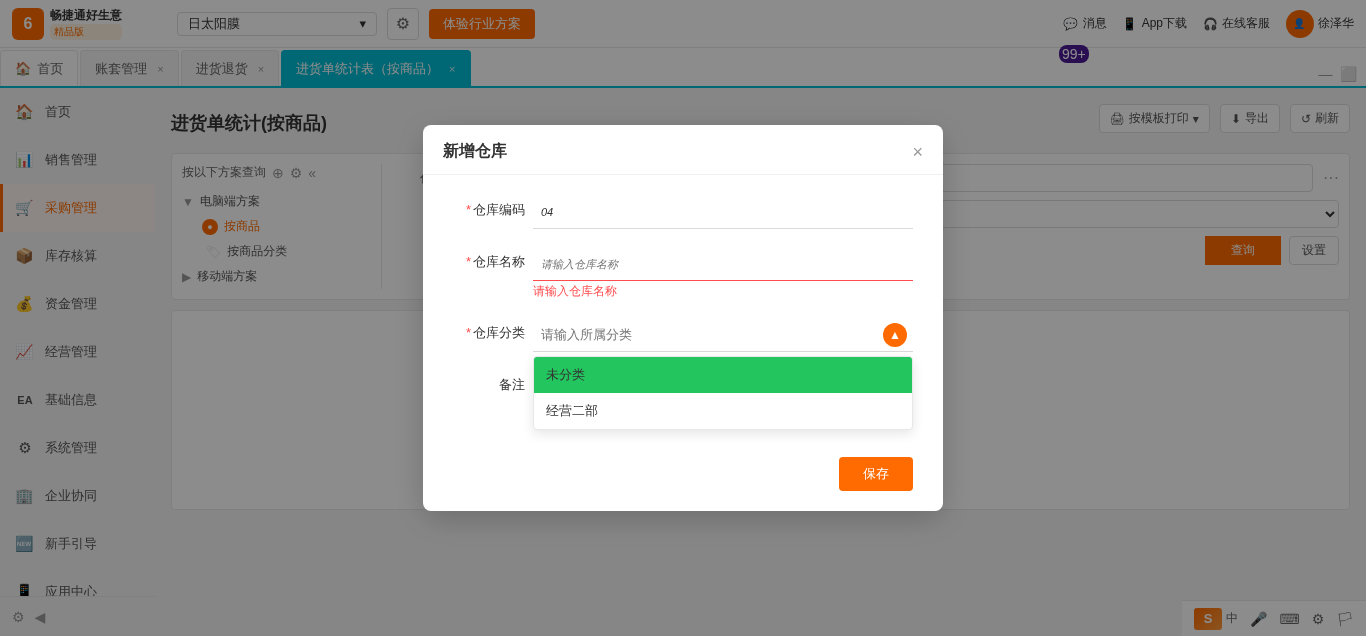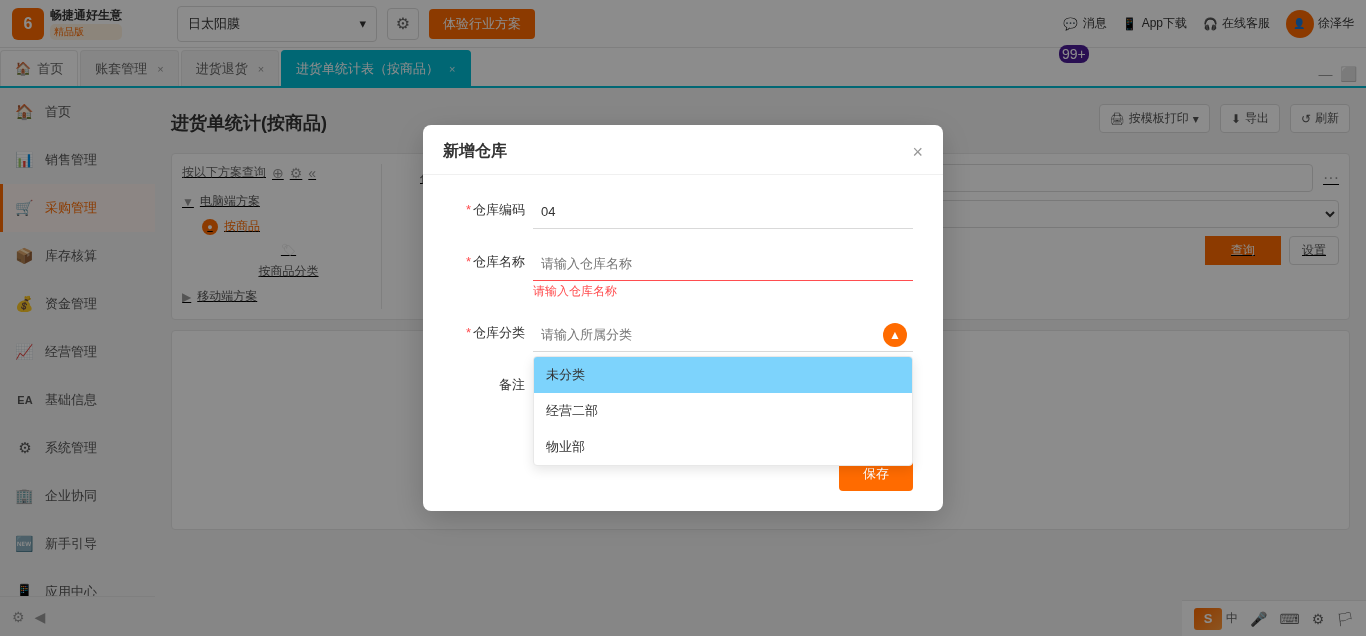--- a/index.html
+++ b/index.html
@@ -24,21 +24,21 @@
     .logo-icon {
       width: 32px; height: 32px;
       background: #ff6b00;
       border-radius: 6px;
       display: flex; align-items: center; justify-content: center;
       color: #fff; font-weight: bold; font-size: 16px;
     }
     .logo-badge { font-size: 10px; color: #ff6b00; background: #fff3e0; padding: 1px 4px; border-radius: 5px; }
     .store-selector {
       flex: 0 0 200px;
-      height: 36px;
+      height: 24px;
       border: 1px solid #ddd;
       border-radius: 4px;
       display: flex; align-items: center;
       padding: 0 10px;
       cursor: pointer;
       color: #333;
       justify-content: space-between;
     }
     .gear-btn {
       width: 32px; height: 32px;
@@ -179,21 +179,20 @@
       font-size: 12px;
       background: #fff;
     }
     .query-section {
       background: #fff;
       padding: 10px;
       border: 1px solid #e8e8e8;
       border-radius: 4px;
       display: flex;
       gap: 2px;
-      text-decoration: underline;
     }
     .query-left {
       width: 200px;
       border-right: 1px solid #e8e8e8;
       padding-right: 10px;
     }
     .query-left-title {
       display: flex; align-items: center; gap: 6px;
       font-size: 12px; color: #666; margin-bottom: 8px;
     }
@@ -298,23 +297,24 @@
       flex-shrink: 0;
     }
     .form-label.required::before { content: '*'; color: #ff4d4f; margin-right: 2px; }
     .form-field { flex: 1; }
     .form-input {
       width: 100%;
       height: 34px;
       border: none;
       border-bottom: 1px solid #d9d9d9;
       padding: 0 8px;
-      font-size: 13px;
+      font-size: 11px;
       color: #333;
       outline: none;
+      font-style: italic;
     }
     .form-input.error { border-bottom-color: #ff4d4f; }
     .error-msg { color: #ff4d4f; font-size: 12px; margin-top: 2px; }
     .form-select-wrap {
       width: 100%;
       position: relative;
     }
     .form-select-input {
       width: 100%;
       height: 34px;
@@ -347,21 +347,21 @@
       box-shadow: 0 4px 12px rgba(0,0,0,0.1);
       z-index: 200;
       overflow: hidden;
     }
     .dropdown-item {
       padding: 9px 12px;
       font-size: 13px;
       color: #333;
       cursor: pointer;
     }
-    .dropdown-item.selected { background: #7dd3fc; }
+    .dropdown-item.selected { background: #22c55e; }
     .dialog-footer {
       padding: 12px 30px 20px;
       display: flex;
       justify-content: flex-end;
       gap: 10px;
     }
     .btn-save {
       background: #ff6b00;
       color: #fff;
       border: none;
@@ -578,21 +578,21 @@
           <span style="color:#999;font-size:14px;">«</span>
         </div>
         <div class="query-tree-item">
           <span style="color:#999;">▼</span>
           <span>电脑端方案</span>
         </div>
         <div class="query-tree-item active" style="padding-left:20px;">
           <div class="orange-circle">●</div>
           <span>按商品</span>
         </div>
-        <div class="query-tree-item" style="padding-left:24px;flex-direction:column;">
+        <div class="query-tree-item" style="padding-left:24px;">
           <span style="color:#ddd;">🏷</span>
           <span>按商品分类</span>
         </div>
         <div class="query-tree-item">
           <span style="color:#999;">▶</span>
           <span>移动端方案</span>
         </div>
       </div>
       <div class="query-right">
         <div class="query-row">
@@ -652,21 +652,20 @@
       </div>
 
       <div class="form-row" style="z-index:300;position:relative;">
         <span class="form-label required">仓库分类</span>
         <div class="form-select-wrap">
           <input class="form-select-input" type="text" placeholder="请输入所属分类" style="">
           <div class="select-arrow">▲</div>
           <div class="dropdown-list">
             <div class="dropdown-item selected">未分类</div>
             <div class="dropdown-item">经营二部</div>
-            <div class="dropdown-item">物业部</div>
           </div>
         </div>
       </div>
 
       <div class="form-row">
         <span class="form-label">备注</span>
         <div class="form-field">
           <textarea class="textarea-input" style=""></textarea>
         </div>
       </div>

